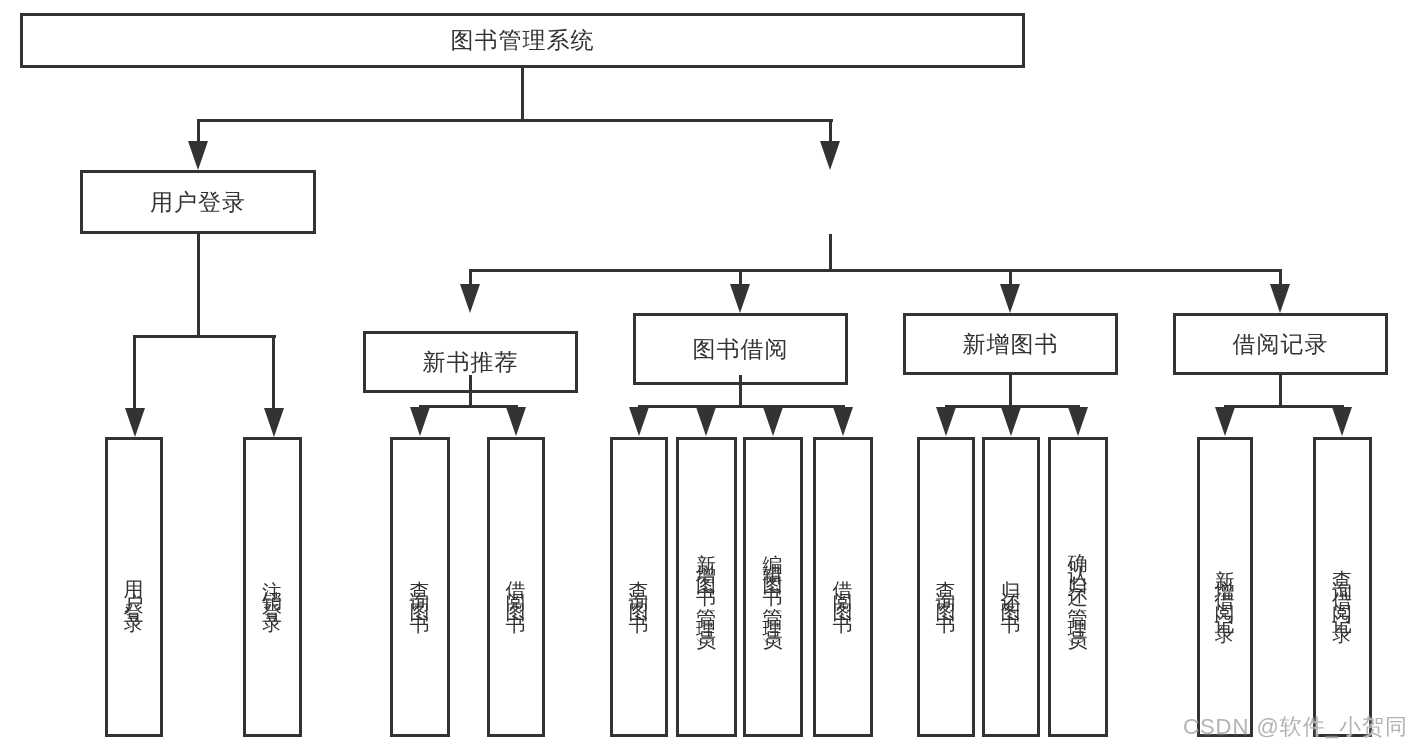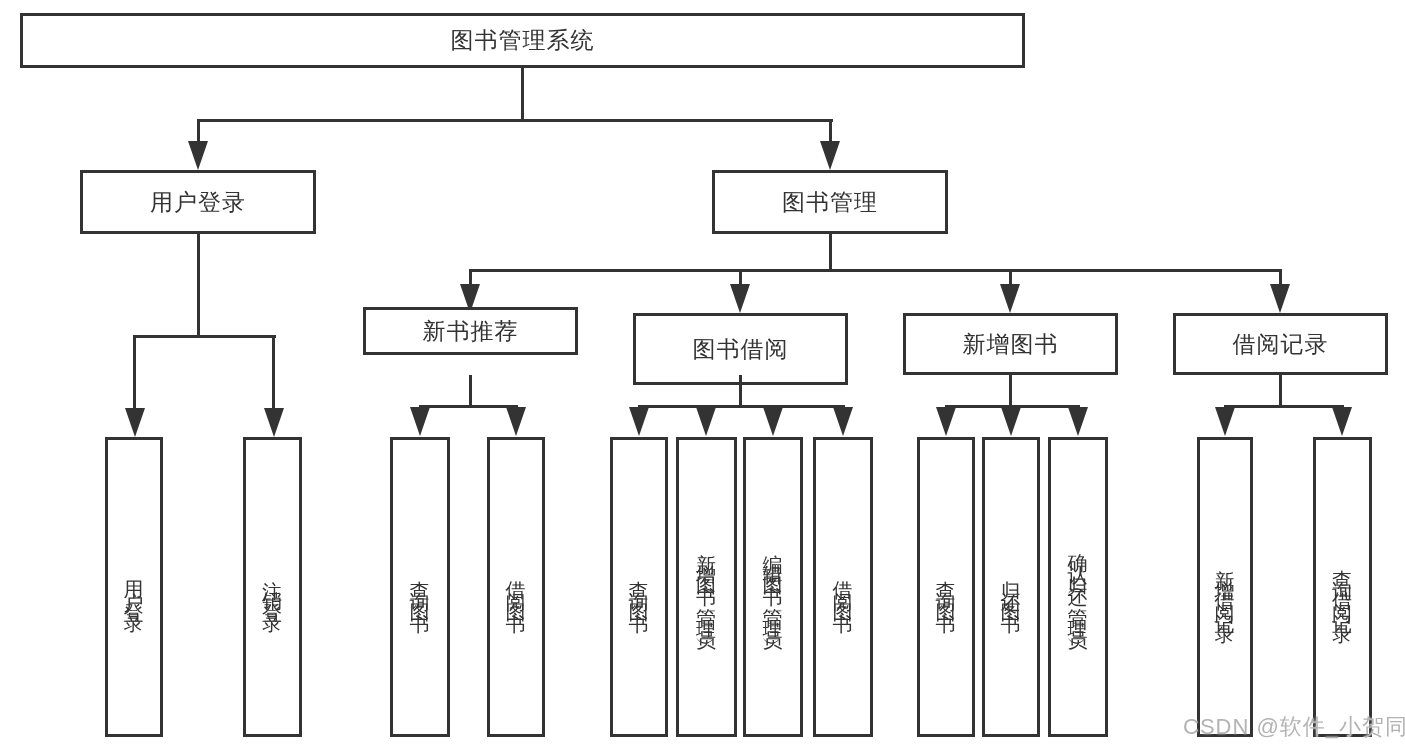--- a/index.html
+++ b/index.html
@@ -53,41 +53,40 @@
   <div class="node" style="left:20px;top:13px;width:1005px;height:55px">图书管理系统</div>
 
   <div class="vline" style="left:521px;top:68px;height:54px"></div>
   <div class="hline" style="left:197px;top:119px;width:636px"></div>
   <div class="vline" style="left:197px;top:119px;height:25px"></div>
   <div class="arrow" style="left:188px;top:141px"></div>
   <div class="vline" style="left:829px;top:119px;height:25px"></div>
   <div class="arrow" style="left:820px;top:141px"></div>
 
   <div class="node" style="left:80px;top:170px;width:236px;height:64px">用户登录</div>
-  <div class="node" style="left:712px;top:170px;width:236px;height:64px">图书管理</div>
 
   <div class="vline" style="left:197px;top:234px;height:104px"></div>
   <div class="hline" style="left:133px;top:335px;width:143px"></div>
   <div class="vline" style="left:133px;top:335px;height:74px"></div>
   <div class="arrow" style="left:125px;top:408px"></div>
   <div class="vline" style="left:272px;top:335px;height:74px"></div>
   <div class="arrow" style="left:264px;top:408px"></div>
 
   <div class="vline" style="left:829px;top:234px;height:38px"></div>
   <div class="hline" style="left:469px;top:269px;width:813px"></div>
   <div class="vline" style="left:469px;top:269px;height:18px"></div>
   <div class="arrow" style="left:460px;top:284px"></div>
   <div class="vline" style="left:739px;top:269px;height:18px"></div>
   <div class="arrow" style="left:730px;top:284px"></div>
   <div class="vline" style="left:1009px;top:269px;height:18px"></div>
   <div class="arrow" style="left:1000px;top:284px"></div>
   <div class="vline" style="left:1279px;top:269px;height:18px"></div>
   <div class="arrow" style="left:1270px;top:284px"></div>
 
-  <div class="node" style="left:363px;top:307px;width:215px;height:48px">新书推荐</div>
+  <div class="node" style="left:363px;top:331px;width:215px;height:62px">新书推荐</div>
   <div class="node" style="left:633px;top:313px;width:215px;height:72px">图书借阅</div>
   <div class="node" style="left:903px;top:313px;width:215px;height:62px">新增图书</div>
   <div class="node" style="left:1173px;top:313px;width:215px;height:62px">借阅记录</div>
 
   <div class="vline" style="left:469px;top:375px;height:33px"></div>
   <div class="hline" style="left:419px;top:405px;width:99px"></div>
   <div class="arrow" style="left:410px;top:407px"></div>
   <div class="arrow" style="left:506px;top:407px"></div>
 
   <div class="vline" style="left:739px;top:375px;height:33px"></div>

